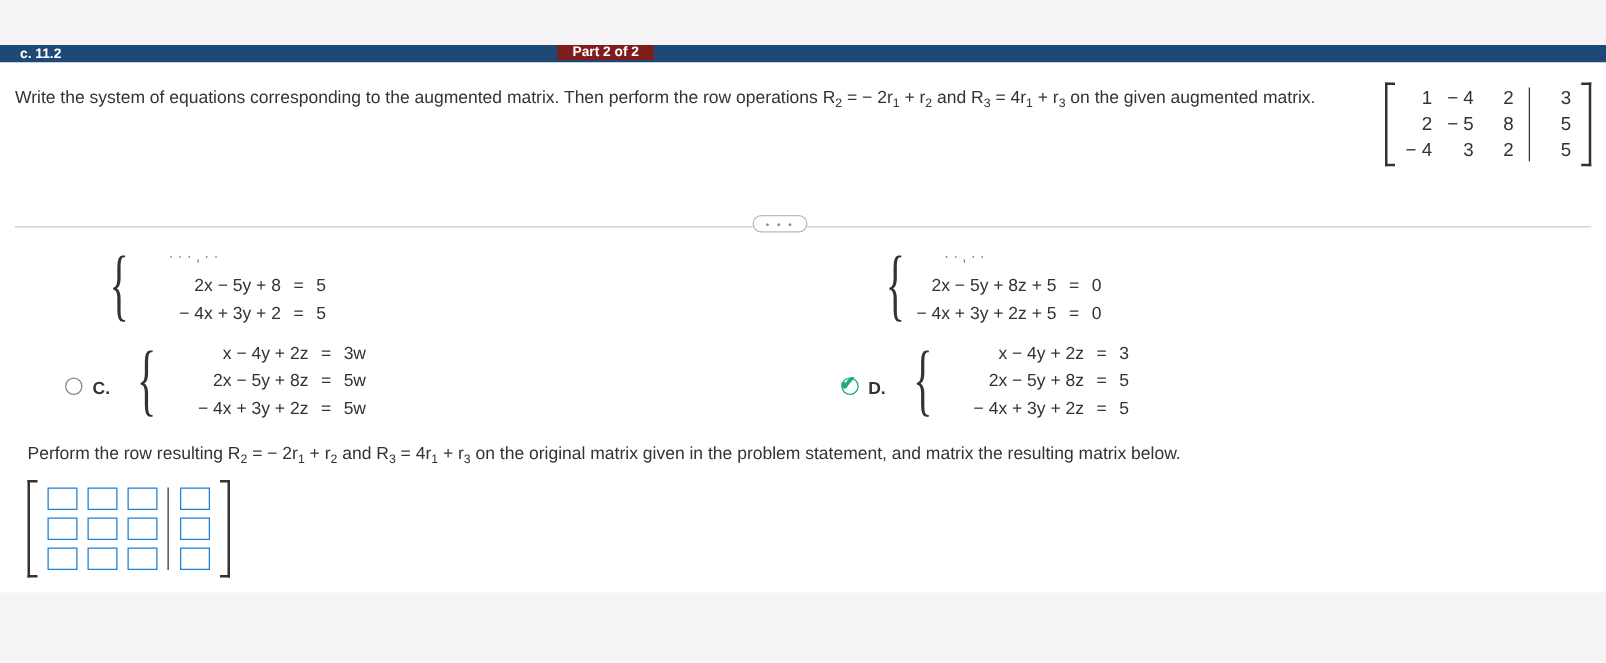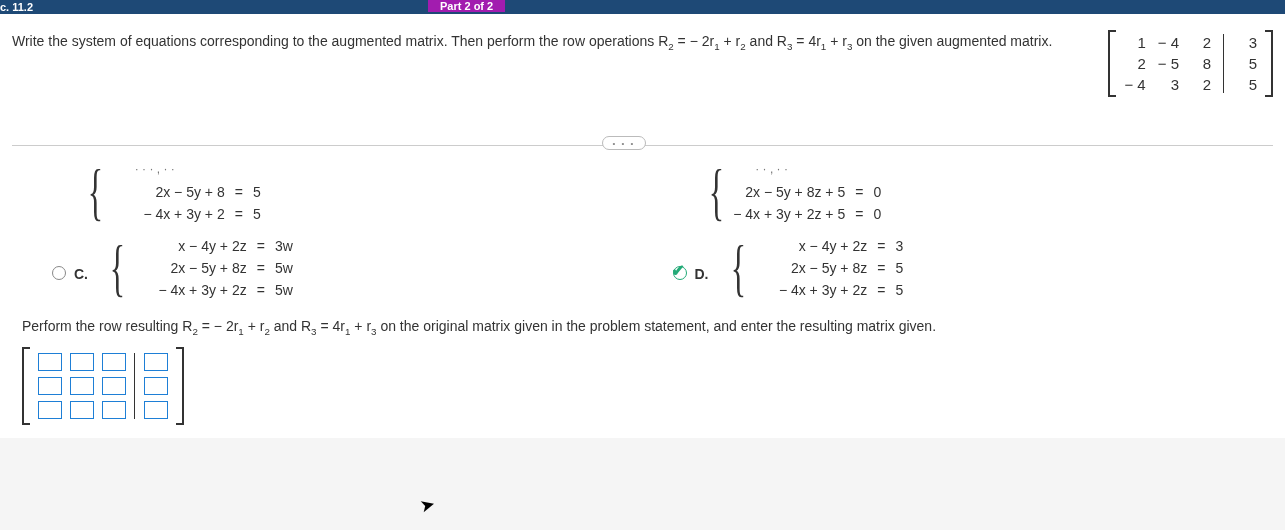--- a/index.html
+++ b/index.html
@@ -14,31 +14,32 @@
   }
   .topbar {
     background: #1e4976;
     color: #fff;
     height: 14px;
     width: 100%;
     display: flex;
     align-items: center;
     font-size: 11px;
     font-weight: bold;
-    padding-left: 0;
+    padding-left: 16px;
     justify-content: space-between;
     position: relative;
+    margin-top: 36px;
   }
   .topbar .pill {
-    background: #a21caf;
+    background: #7f1d1d;
     padding: 0 12px;
     font-size: 11px;
     font-weight: bold;
     position: absolute;
-    left: 428px;
+    left: 446px;
     top: 0;
   }
   .content {
     background: #fff;
     padding: 16px 12px 12px 12px;
     position: relative;
     height: 424px;
   }
   .question-row {
     display: flex;
@@ -340,21 +341,21 @@
               <span class="eq-eq">=</span>
               <span class="eq-rhs">5</span>
             </div>
         </div>
       </div>
     </div>
 
   </div>
 
   <div class="instruction2">
-    <span>Perform the row resulting R</span><span class="sub">2</span><span> = − 2r</span><span class="sub">1</span><span> + r</span><span class="sub">2</span><span> and R</span><span class="sub">3</span><span> = 4r</span><span class="sub">1</span><span> + r</span><span class="sub">3</span><span> on the original matrix given in the problem statement, and enter the resulting matrix given.</span>
+    <span>Perform the row resulting R</span><span class="sub">2</span><span> = − 2r</span><span class="sub">1</span><span> + r</span><span class="sub">2</span><span> and R</span><span class="sub">3</span><span> = 4r</span><span class="sub">1</span><span> + r</span><span class="sub">3</span><span> on the original matrix given in the problem statement, and matrix the resulting matrix below.</span>
   </div>
 
   <div class="answer-matrix">
     <div class="matrix">
       <div class="bracket-left"></div>
       <div class="ans-body">
         <div class="inputcell"></div>
         <div class="inputcell"></div>
         <div class="inputcell"></div>
         <div class="aug-line"></div>

